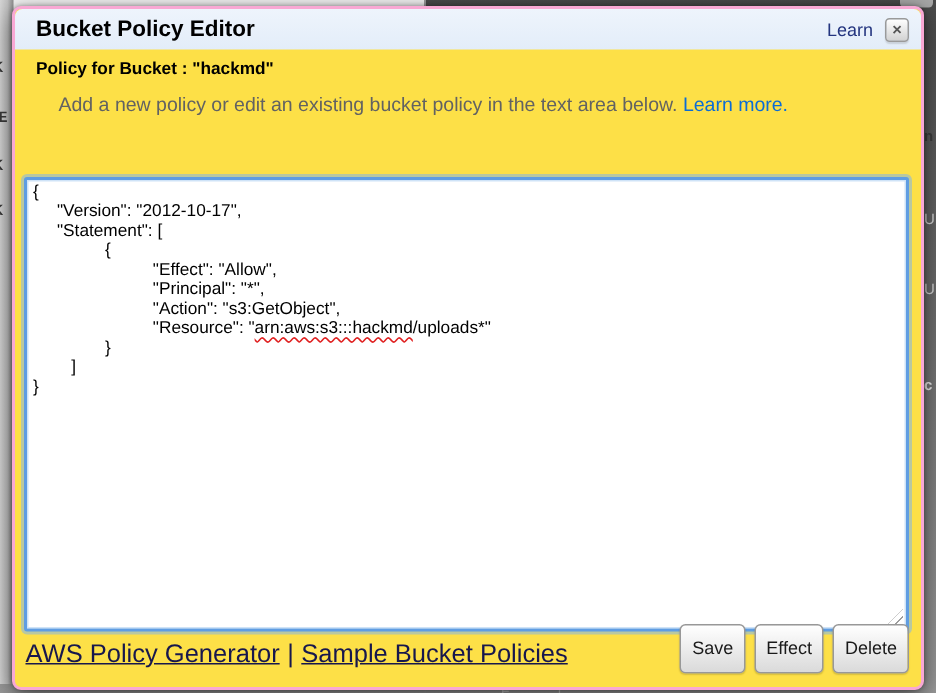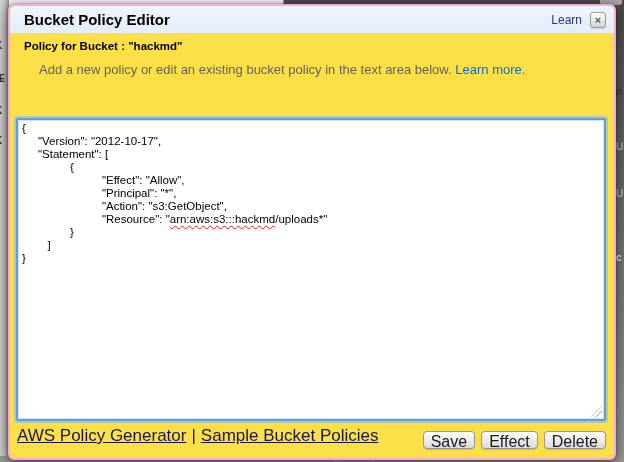--- a/index.html
+++ b/index.html
@@ -76,24 +76,24 @@
     background:repeating-linear-gradient(135deg,transparent 0 3px,#9d9d9d 3px 4px);
     clip-path:polygon(100% 0,100% 100%,0 100%);
   }
 
   
   .footer-links{position:absolute;left:7px;bottom:12px;font-size:17px;color:#17174d;}
   .footer-links a{color:#17174d;text-decoration:underline;cursor:pointer;}
   .link-sep{margin:0 5px;text-decoration:none;}
   .footer-buttons{position:absolute;right:8px;bottom:9px;display:flex;gap:6px;}
   .btn{
-    height:18px;padding:0 7px;box-sizing:border-box;
+    height:33px;padding:0 7px;box-sizing:border-box;
     border:1px solid #989898;border-radius:4px;
     background:linear-gradient(#ffffff,#dadada);
-    font-family:"Liberation Sans",sans-serif;font-size:16px;color:#1a1a1a;line-height:19px;
+    font-family:"Liberation Sans",sans-serif;font-size:12px;color:#1a1a1a;line-height:19px;
     box-shadow:0 1px 1px rgba(0,0,0,.15);cursor:pointer;
   }
 </style>
 </head>
 <body>
 
 <div class="bg-topleft"></div>
 <div class="bg-topline"></div>
 <div class="bg-botline"></div>
 <div class="bg-topright-btn"></div>

